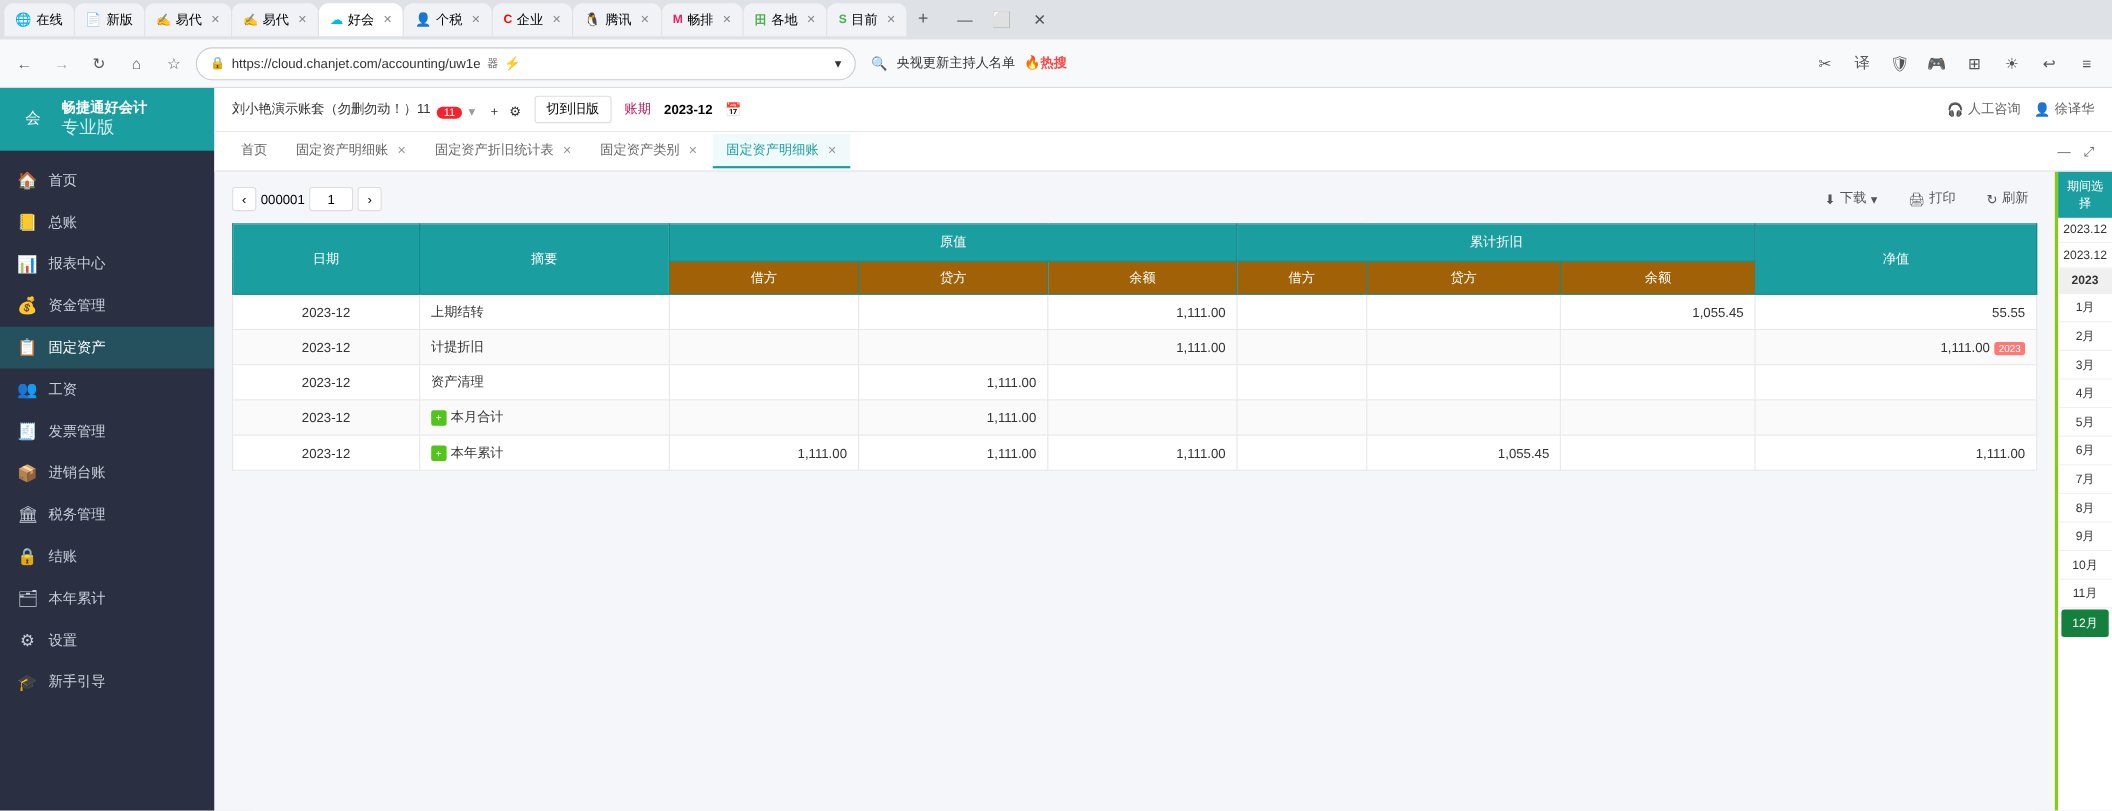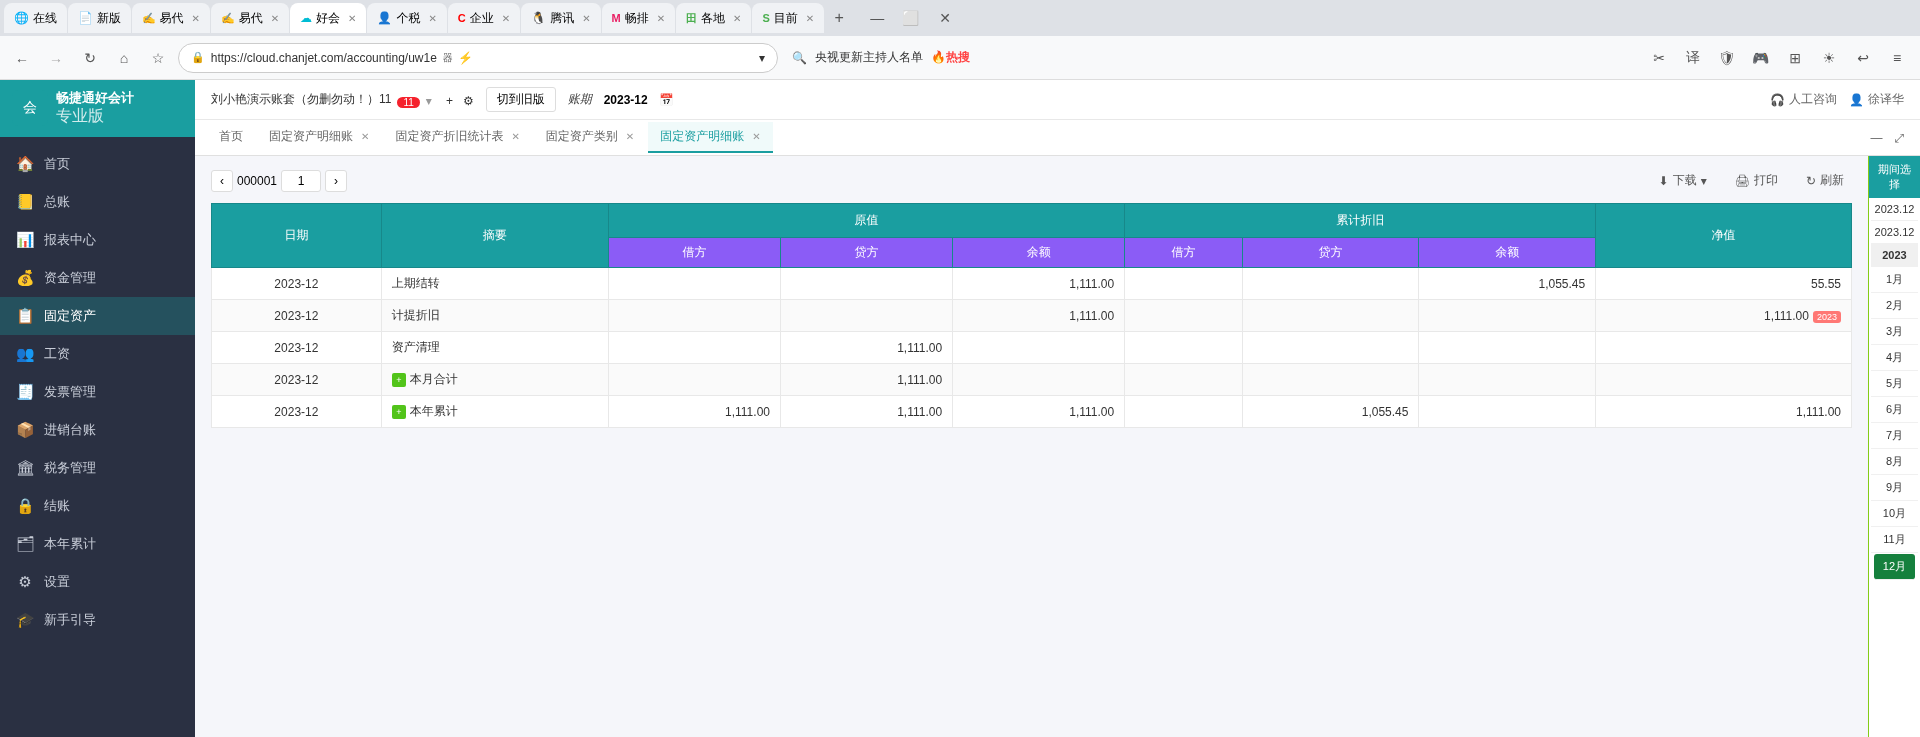--- a/index.html
+++ b/index.html
@@ -57,29 +57,29 @@
     .pagination-bar { display: flex; align-items: center; justify-content: space-between; margin-bottom: 10px; }
     .pagination-left { display: flex; align-items: center; gap: 4px; font-size: 12px; }
     .page-nav-btn { width: 22px; height: 22px; display: flex; align-items: center; justify-content: center; border: 1px solid #ddd; border-radius: 3px; cursor: pointer; background: #fff; }
     .page-input { width: 40px; height: 22px; border: 1px solid #ddd; border-radius: 3px; text-align: center; font-size: 12px; }
     .pagination-right { display: flex; align-items: center; gap: 12px; font-size: 12px; color: #555; }
     .action-btn { display: flex; align-items: center; gap: 4px; cursor: pointer; padding: 4px 8px; border-radius: 3px; }
 
     
     .data-table { width: 100%; border-collapse: collapse; }
     .table-header-row th { background: #1a9ea0; color: #fff; padding: 8px 10px; text-align: center; font-size: 12px; font-weight: normal; border: 1px solid #17888a; }
-    .table-subheader th { background: #8b5cf6; color: #fff; padding: 6px 10px; text-align: center; font-size: 12px; font-weight: normal; border: 1px solid #17888a; }
+    .table-subheader th { background: #a16207; color: #fff; padding: 6px 10px; text-align: center; font-size: 12px; font-weight: normal; border: 1px solid #17888a; }
     .table-row td { padding: 7px 10px; border: 1px solid #e8e8e8; font-size: 12px; color: #333; background: #fff; }
     .table-row:nth-child(even) td { background: #fafafa; }
     .table-row td.num { text-align: right; }
     .table-row td.center { text-align: center; }
     .summary-icon { display: inline-block; width: 14px; height: 14px; background: #52c41a; border-radius: 2px; color: #fff; font-size: 9px; text-align: center; line-height: 14px; margin-right: 4px; }
 
     
-    .right-panel { width: 52px; background: #fff; border-left: 1px solid #84cc16; display: flex; flex-direction: column; align-items: center; }
+    .right-panel { width: 52px; background: #fff; border-left: 3px solid #84cc16; display: flex; flex-direction: column; }
     .right-panel-header { background: #1a9ea0; color: #fff; text-align: center; padding: 6px 4px; font-size: 11px; writing-mode: horizontal-tb; }
     .period-item { display: flex; align-items: center; justify-content: center; padding: 5px 4px; font-size: 11px; cursor: pointer; color: #333; border-bottom: 1px solid #f0f0f0; }
     .period-item.active { background: #15803d; color: #fff; border-radius: 3px; margin: 1px 3px; }
   </style>
 </head>
 <body>
 
 <div class="tab-bar">
   <div class="browser-tab">
     <span>🌐</span>
@@ -242,21 +242,21 @@
 
     <div class="top-bar">
       <div class="top-bar-user">
         <span>刘小艳演示账套（勿删勿动！）11</span>
         <span class="top-bar-badge">11</span>
         <span style="color:#999;">▾</span>
         <span style="margin-left:8px;cursor:pointer;">+</span>
         <span style="margin-left:4px;cursor:pointer;">⚙</span>
       </div>
       <button class="switch-btn">切到旧版</button>
-      <span style="color:#404040;font-style:italic;">账期</span>
+      <span style="color:#be185d;">账期</span>
       <span style="font-weight:bold;">2023-12</span>
       <span style="cursor:pointer;">📅</span>
       <div class="top-bar-actions">
         <div class="top-bar-btn">
           <span>🎧</span>
           <span>人工咨询</span>
         </div>
         <div class="top-bar-btn">
           <span>👤</span>
           <span>徐译华</span>

